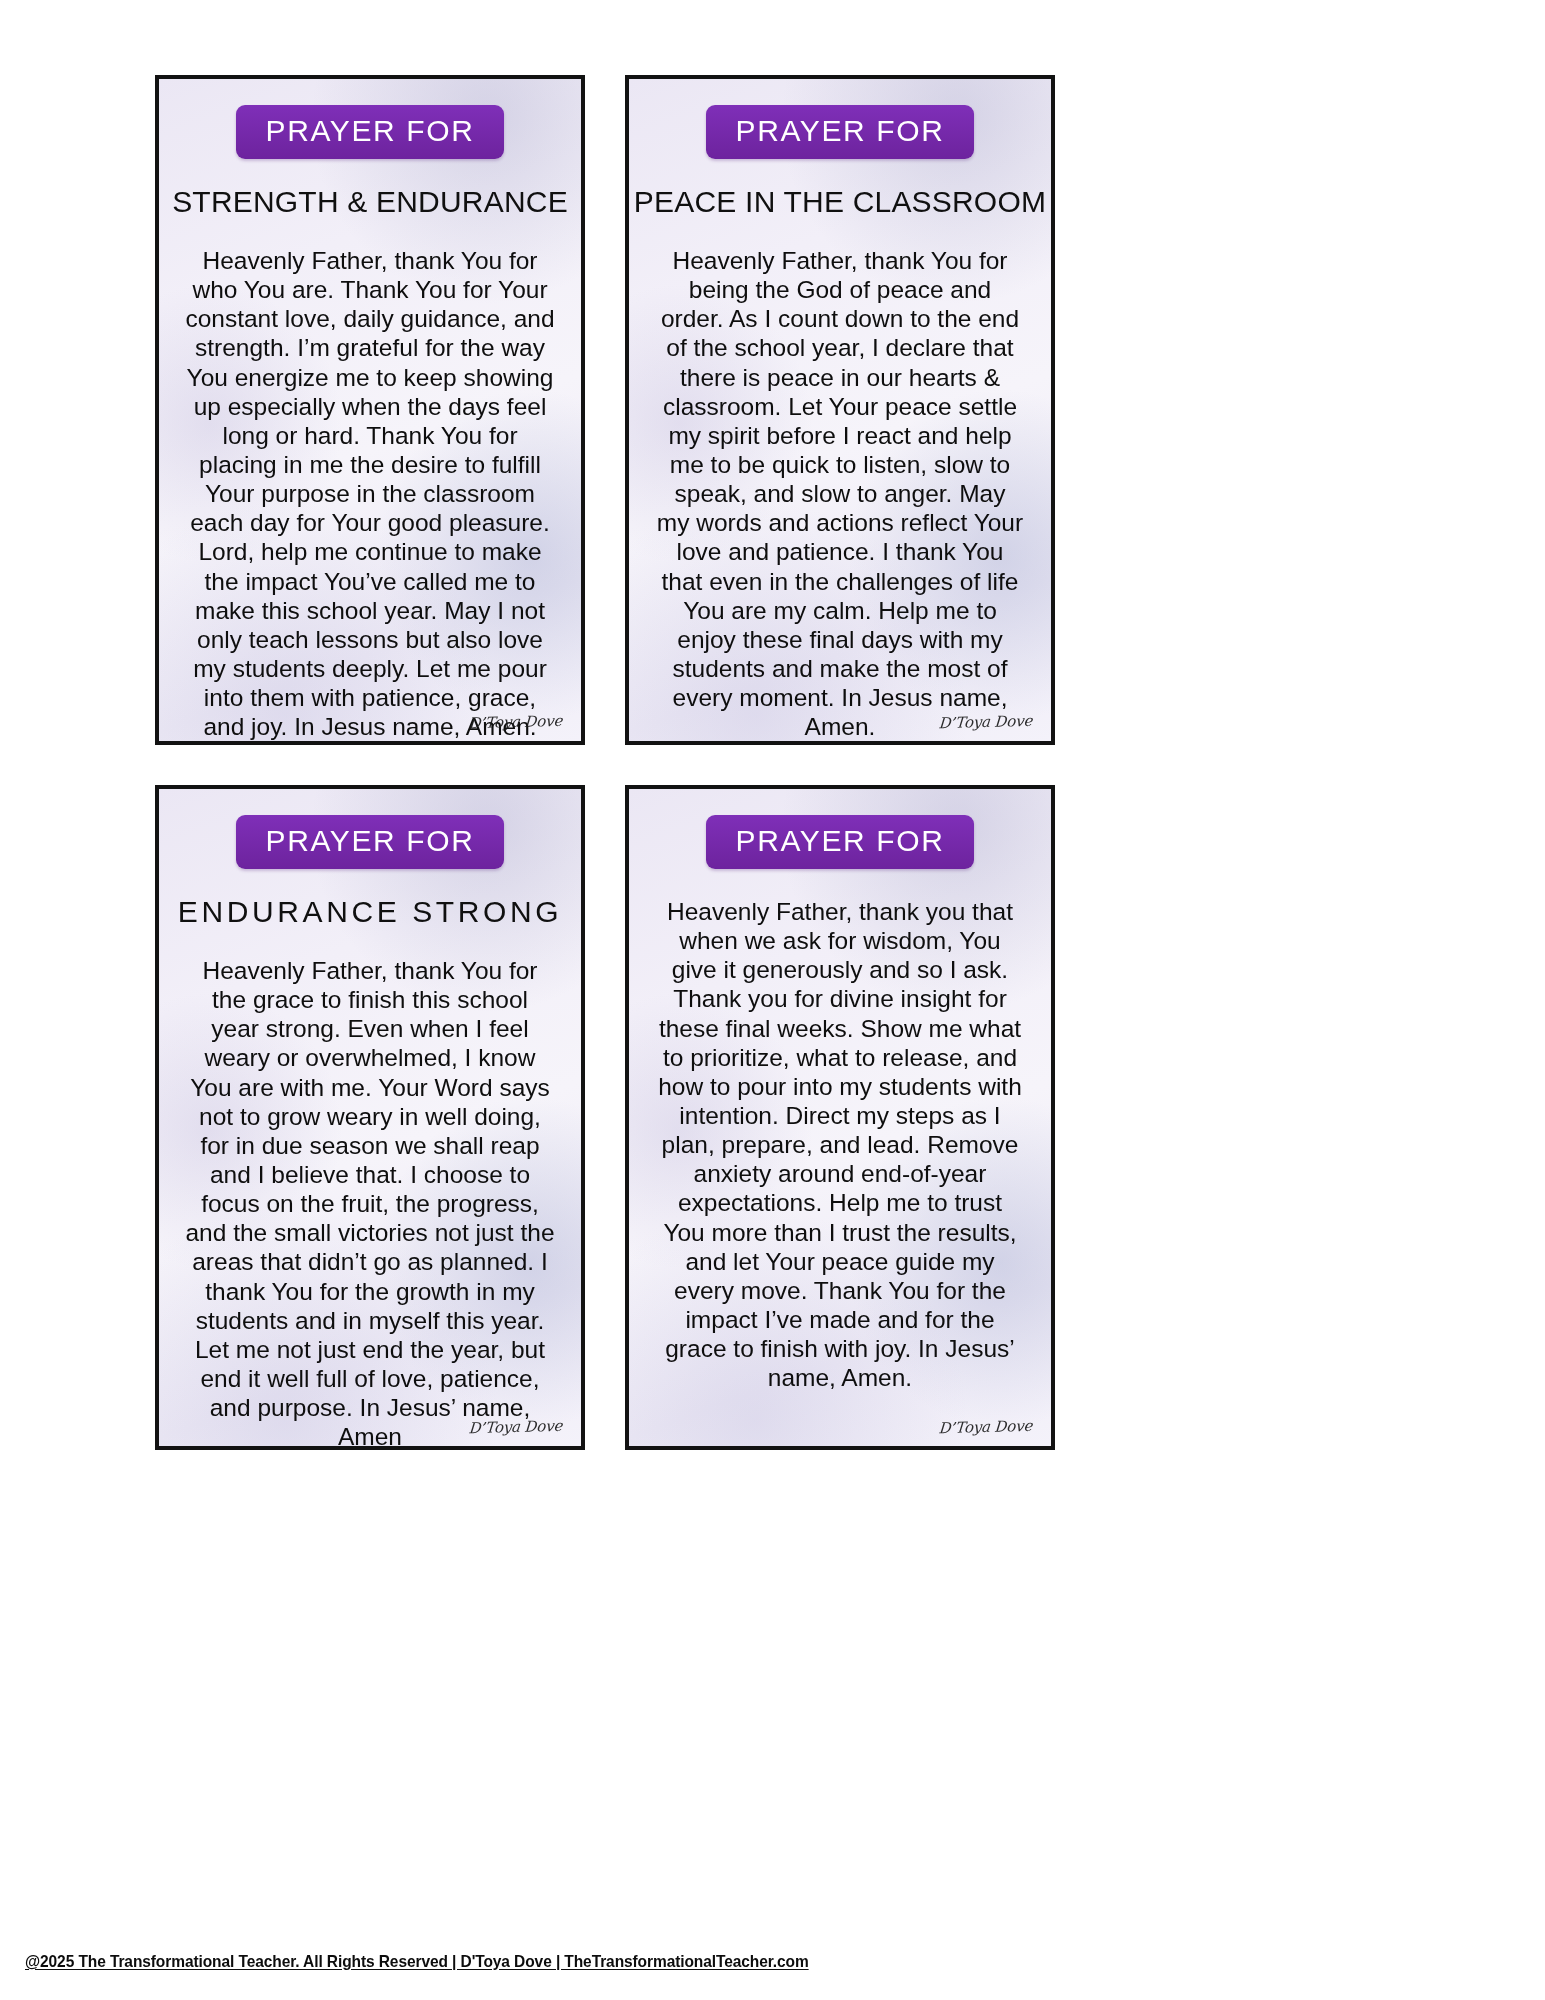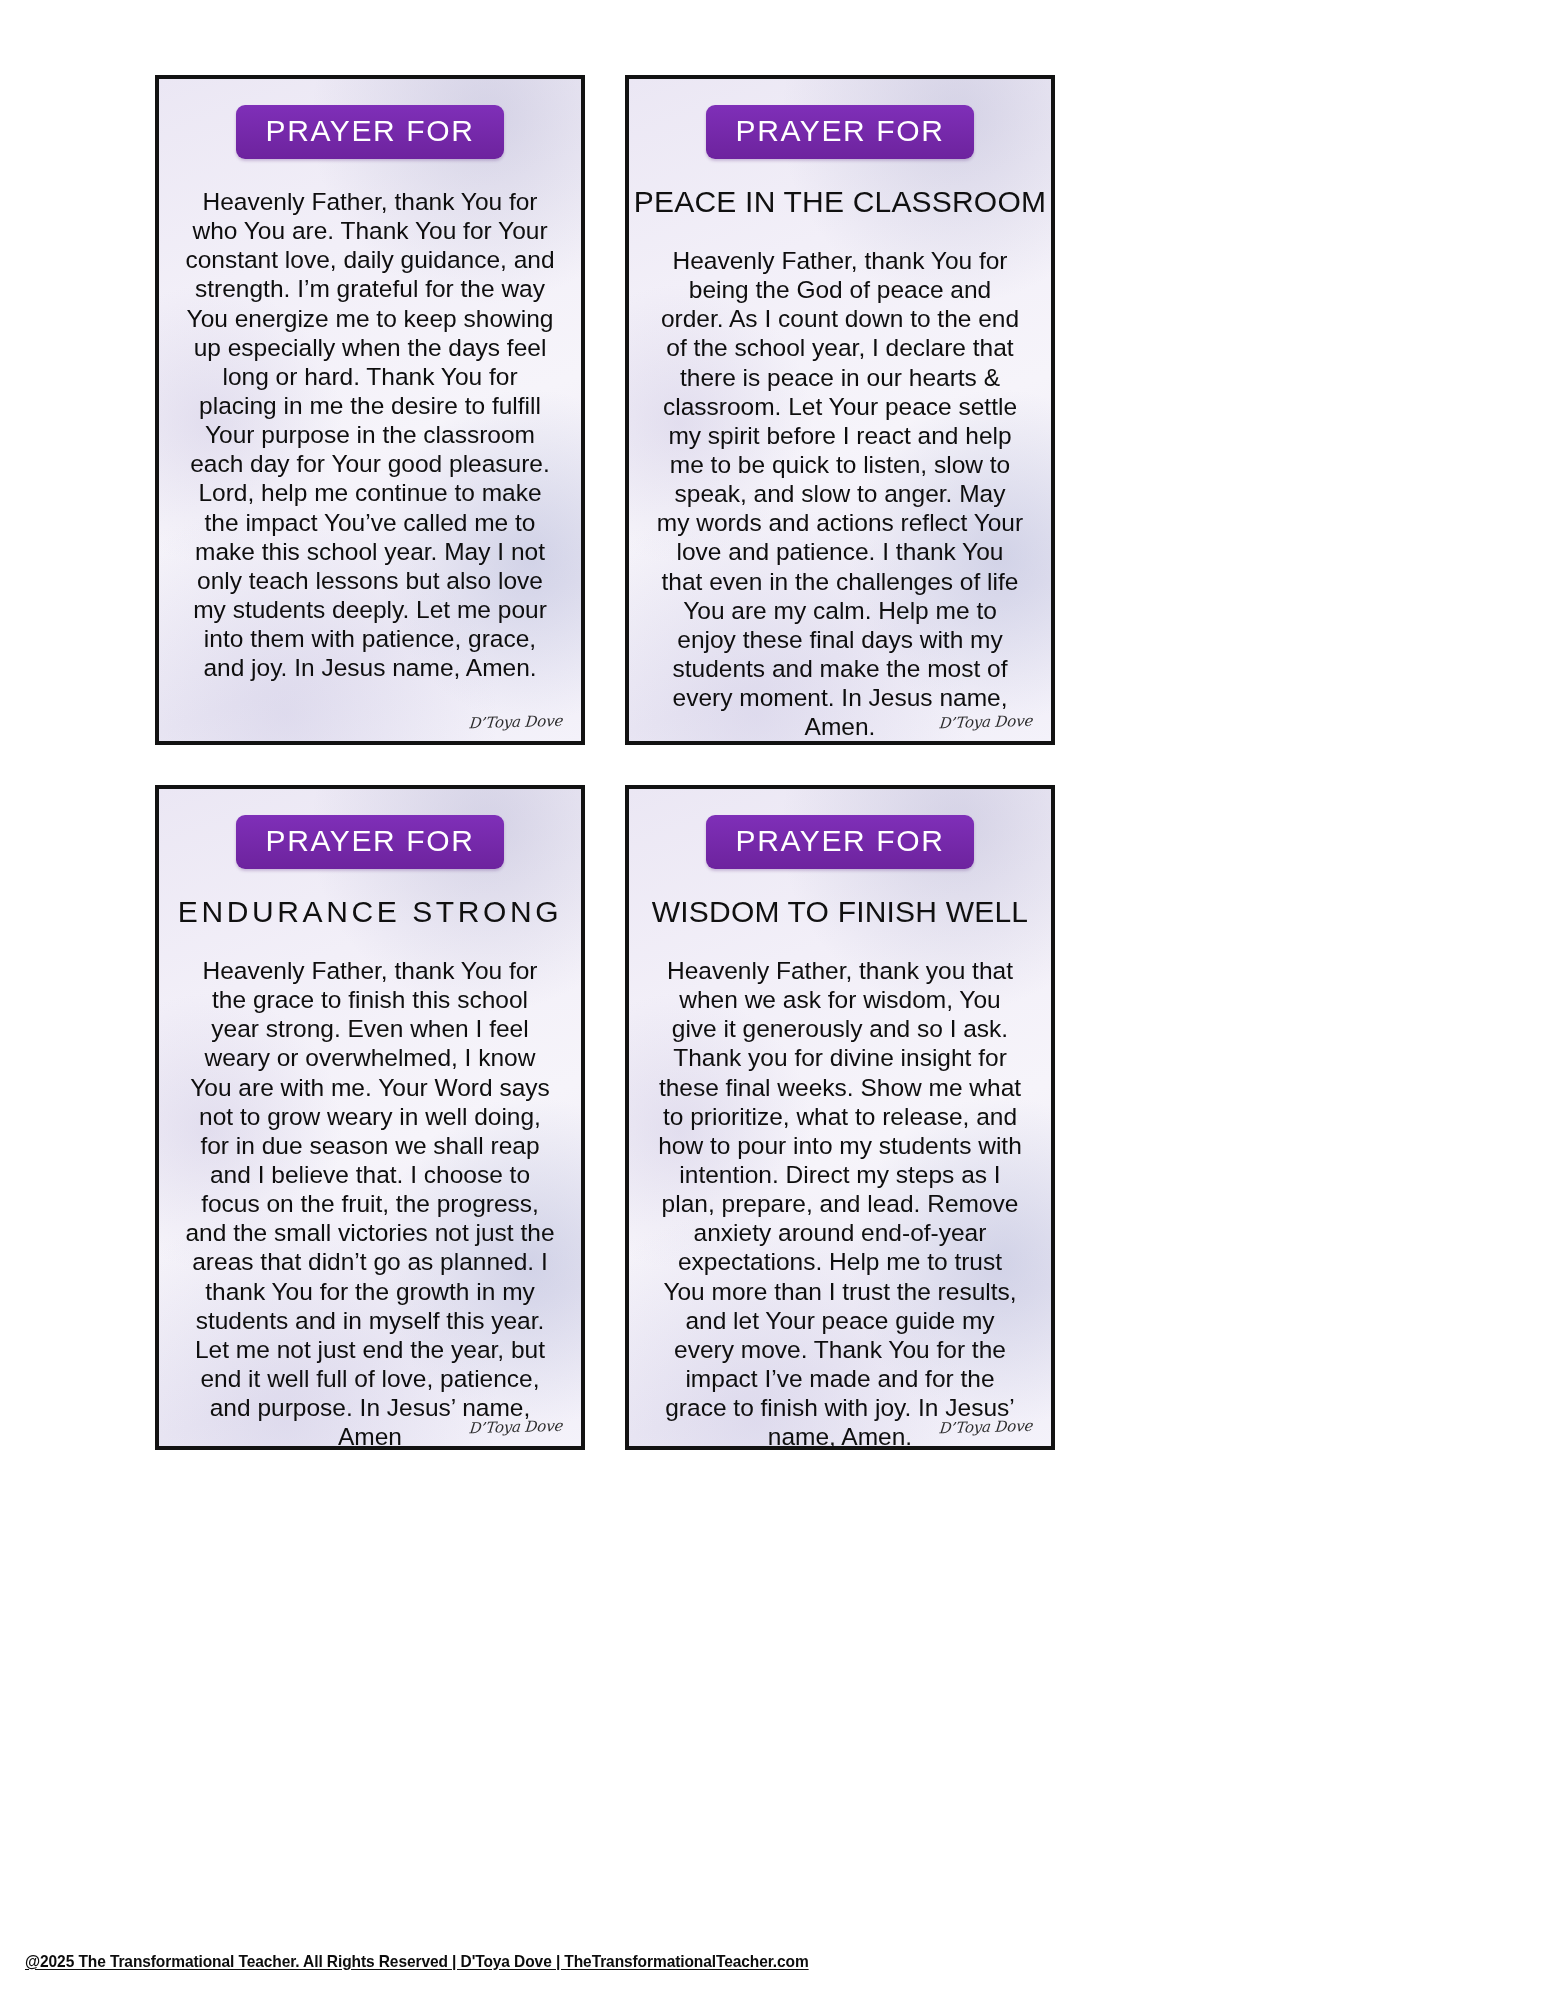--- a/index.html
+++ b/index.html
@@ -128,41 +128,41 @@
 </style>
 </head>
 <body>
 
 <div class="page">
 
   <div class="card-grid">
 
     <div class="card card-a">
       <div class="badge">PRAYER FOR</div>
+      <div class="card-title">STRENGTH &amp; ENDURANCE</div>
       <div class="card-body">Heavenly Father, thank You for who You are. Thank You for Your constant love, daily guidance, and strength. I’m grateful for the way You energize me to keep showing up especially when the days feel long or hard. Thank You for placing in me the desire to fulfill Your purpose in the classroom each day for Your good pleasure. Lord, help me continue to make the impact You’ve called me to make this school year. May I not only teach lessons but also love my students deeply. Let me pour into them with patience, grace, and joy. In Jesus name, Amen.</div>
       <div class="signature">D’Toya Dove</div>
     </div>
 
     <div class="card card-b">
       <div class="badge">PRAYER FOR</div>
       <div class="card-title">PEACE IN THE CLASSROOM</div>
       <div class="card-body">Heavenly Father, thank You for being the God of peace and order. As I count down to the end of the school year, I declare that there is peace in our hearts &amp; classroom. Let Your peace settle my spirit before I react and help me to be quick to listen, slow to speak, and slow to anger. May my words and actions reflect Your love and patience. I thank You that even in the challenges of life You are my calm. Help me to enjoy these final days with my students and make the most of every moment. In Jesus name, Amen.</div>
       <div class="signature">D’Toya Dove</div>
     </div>
 
     <div class="card card-c">
       <div class="badge">PRAYER FOR</div>
       <div class="card-title spaced">ENDURANCE STRONG</div>
       <div class="card-body">Heavenly Father, thank You for the grace to finish this school year strong. Even when I feel weary or overwhelmed, I know You are with me. Your Word says not to grow weary in well doing, for in due season we shall reap and I believe that. I choose to focus on the fruit, the progress, and the small victories not just the areas that didn’t go as planned. I thank You for the growth in my students and in myself this year. Let me not just end the year, but end it well full of love, patience, and purpose. In Jesus’ name, Amen</div>
       <div class="signature">D’Toya Dove</div>
     </div>
 
     <div class="card card-d">
       <div class="badge">PRAYER FOR</div>
-      <div class="card-title">WISDOM TO FINISH WELL</div>
       <div class="card-body">Heavenly Father, thank you that when we ask for wisdom, You give it generously and so I ask. Thank you for divine insight for these final weeks. Show me what to prioritize, what to release, and how to pour into my students with intention. Direct my steps as I plan, prepare, and lead. Remove anxiety around end-of-year expectations. Help me to trust You more than I trust the results, and let Your peace guide my every move. Thank You for the impact I’ve made and for the grace to finish with joy. In Jesus’ name, Amen.</div>
       <div class="signature">D’Toya Dove</div>
     </div>
 
   </div>
 
   <div class="footer">
     <span class="footer-text">@2025 The Transformational Teacher. All Rights Reserved | D'Toya Dove | TheTransformationalTeacher.com</span>
   </div>
 

